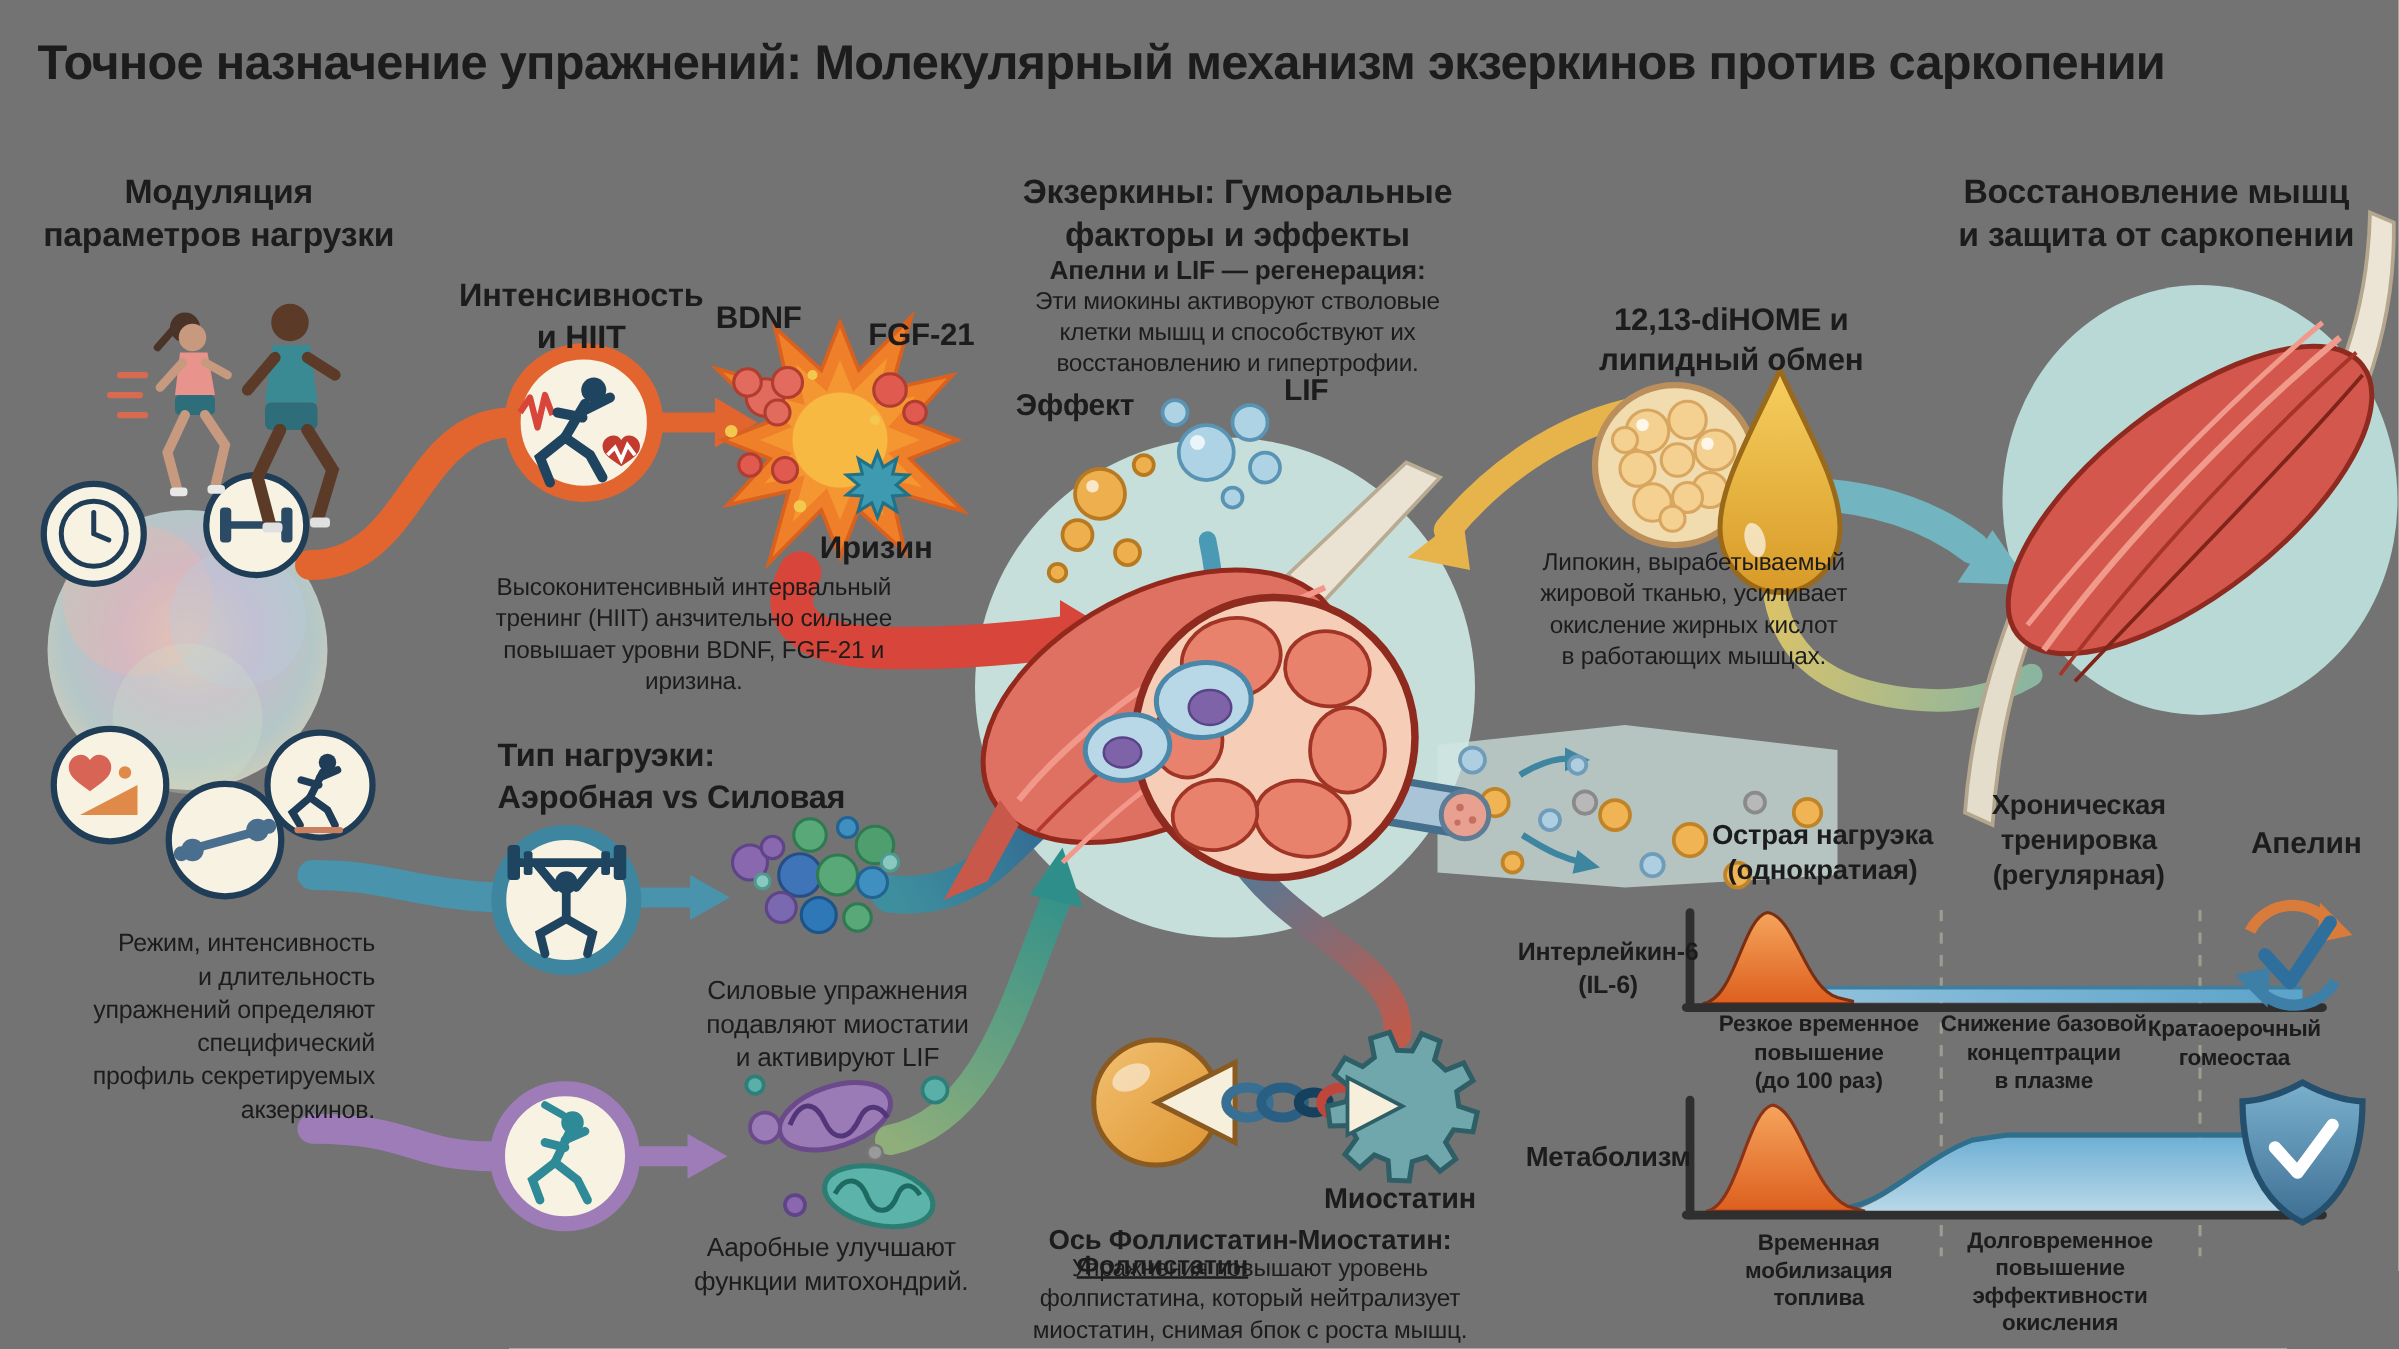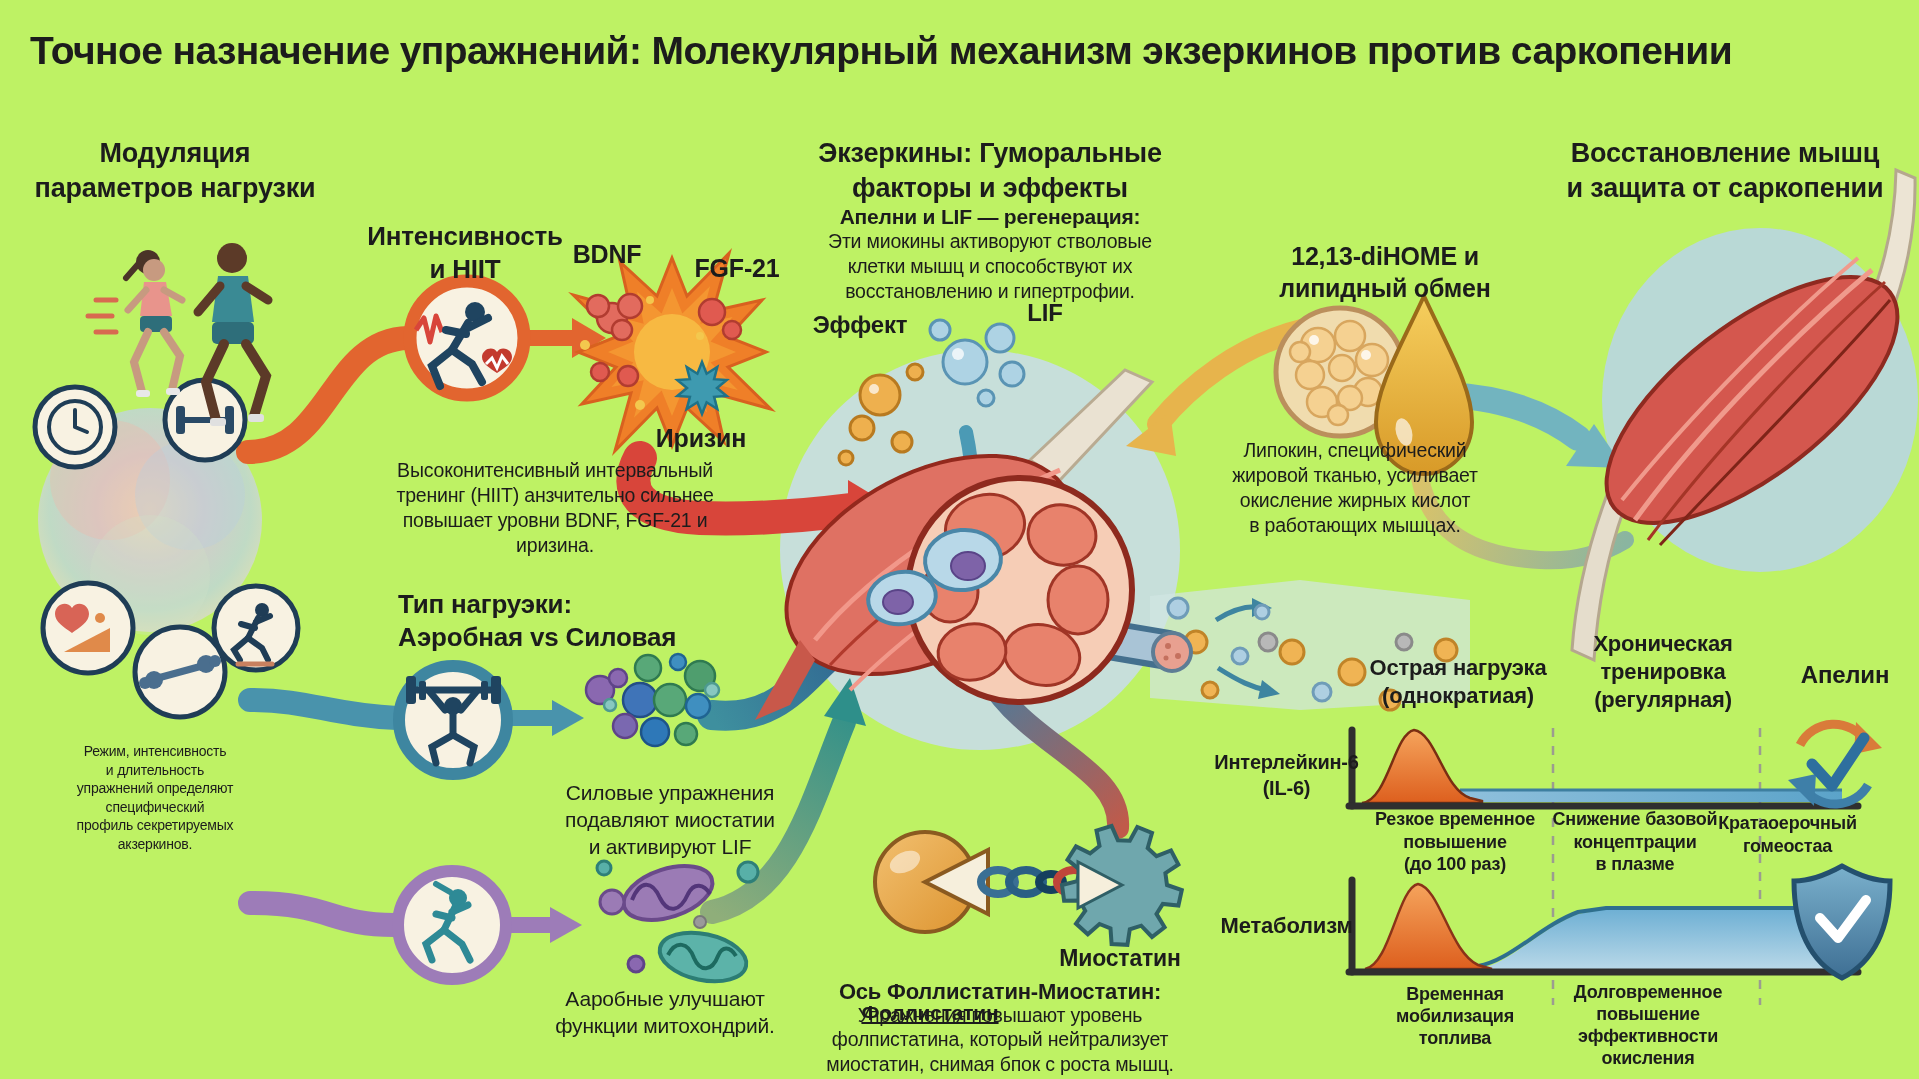--- a/index.html
+++ b/index.html
@@ -1,16 +1,16 @@
 <!DOCTYPE html>
 <html><head>
 <meta charset="utf-8">
 <style>
   html,body{margin:0;padding:0;background:#f6efdc;}
-  .canvas{position:relative;width:1919px;height:1079px;background:#bef264;overflow:hidden;
+  .canvas{position:relative;width:1919px;height:1079px;background:#737373;overflow:hidden;
           font-family:"Liberation Sans",sans-serif;color:#1c1c1c;}
   svg.art{position:absolute;left:0;top:0;width:1919px;height:1079px;}
   .tx{position:absolute;white-space:pre-line;text-align:center;line-height:1.28;letter-spacing:-0.2px;}
   .b{font-weight:700;}
   .lft{text-align:left;}
 </style>
 </head>
 <body>
 
 <div class="canvas">
@@ -429,21 +429,21 @@
       <path d="M 1842,866 C 1860,876 1878,881 1890,881 C 1890,928 1874,962 1842,978 C 1810,962 1794,928 1794,881 C 1806,881 1824,876 1842,866 Z" fill="url(#gradShield)" stroke="#24506e" stroke-width="5"></path>
       <path d="M 1820,918 L 1838,938 L 1866,900" stroke="#fff" stroke-width="10" stroke-linecap="round" stroke-linejoin="round" fill="none"></path>
     </g>
   </g>
 </svg>
 
 <div class="tx b lft" style="left:30px;top:26px;width:1870px;font-size:39px;letter-spacing:-0.6px;">Точное назначение упражнений: Молекулярный механизм экзеркинов против саркопении</div>
 
 <div class="tx b" style="left:20px;top:136px;width:310px;font-size:27px;">Модуляция
 параметров нагрузки</div>
-<div class="tx" style="left:10px;top:742px;width:290px;font-size:14px;line-height:1.33;">Режим, интенсивность
+<div class="tx" style="left:10px;top:742px;width:290px;font-size:20px;line-height:1.33;text-align:right;">Режим, интенсивность
 и длительность
 упражнений определяют
 специфический
 профиль секретируемых
 акзеркинов.</div>
 
 <div class="tx b" style="left:340px;top:220px;width:250px;font-size:26px;">Интенсивность
 и HIIT</div>
 <div class="tx b" style="left:552px;top:238px;width:110px;font-size:25px;">BDNF</div>
 <div class="tx b" style="left:672px;top:252px;width:130px;font-size:25px;">FGF-21</div>
@@ -465,21 +465,21 @@
 факторы и эффекты</div>
 <div class="tx b" style="left:790px;top:204px;width:400px;font-size:21px;">Апелни и LIF — регенерация:</div>
 <div class="tx" style="left:790px;top:229px;width:400px;font-size:19.5px;">Эти миокины активоруют стволовые
 клетки мышц и способствуют их
 восстановлению и гипертрофии.</div>
 <div class="tx b" style="left:800px;top:310px;width:120px;font-size:24px;">Эффект</div>
 <div class="tx b" style="left:1005px;top:298px;width:80px;font-size:24px;">LIF</div>
 
 <div class="tx b" style="left:1250px;top:240px;width:270px;font-size:25px;">12,13-diHOME и
 липидный обмен</div>
-<div class="tx" style="left:1210px;top:438px;width:290px;font-size:19.5px;">Липокин, специфический
+<div class="tx" style="left:1210px;top:438px;width:290px;font-size:19.5px;">Липокин, вырабетываемый
 жировой тканью, усиливает
 окисление жирных кислот
 в работающих мышцах.</div>
 
 <div class="tx b" style="left:1545px;top:136px;width:360px;font-size:27px;">Восстановление мышц
 и защита от саркопении</div>
 
 <div class="tx b" style="left:855px;top:1000px;width:150px;font-size:21px;text-decoration:underline;">Фоллистатин</div>
 <div class="tx b" style="left:1045px;top:944px;width:150px;font-size:23px;">Миостатин</div>
 <div class="tx b" style="left:800px;top:978px;width:400px;font-size:22px;">Ось Фоллистатин-Миостатин:</div>

